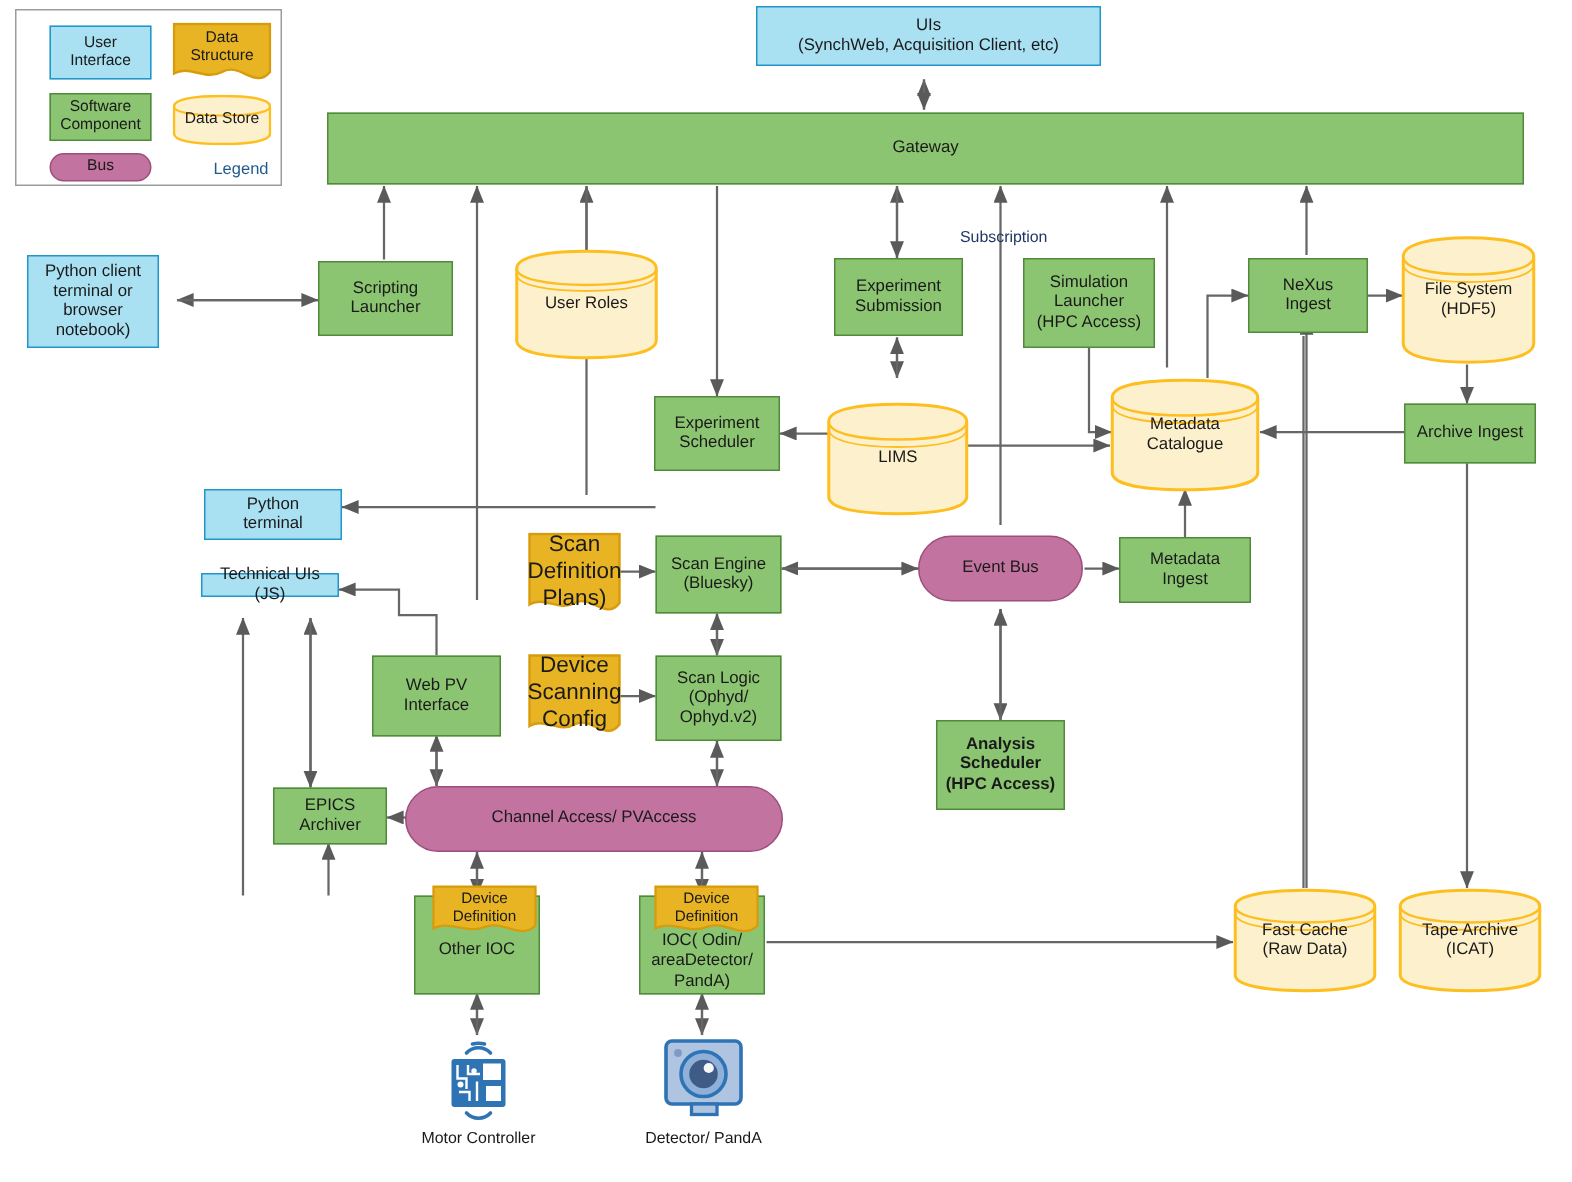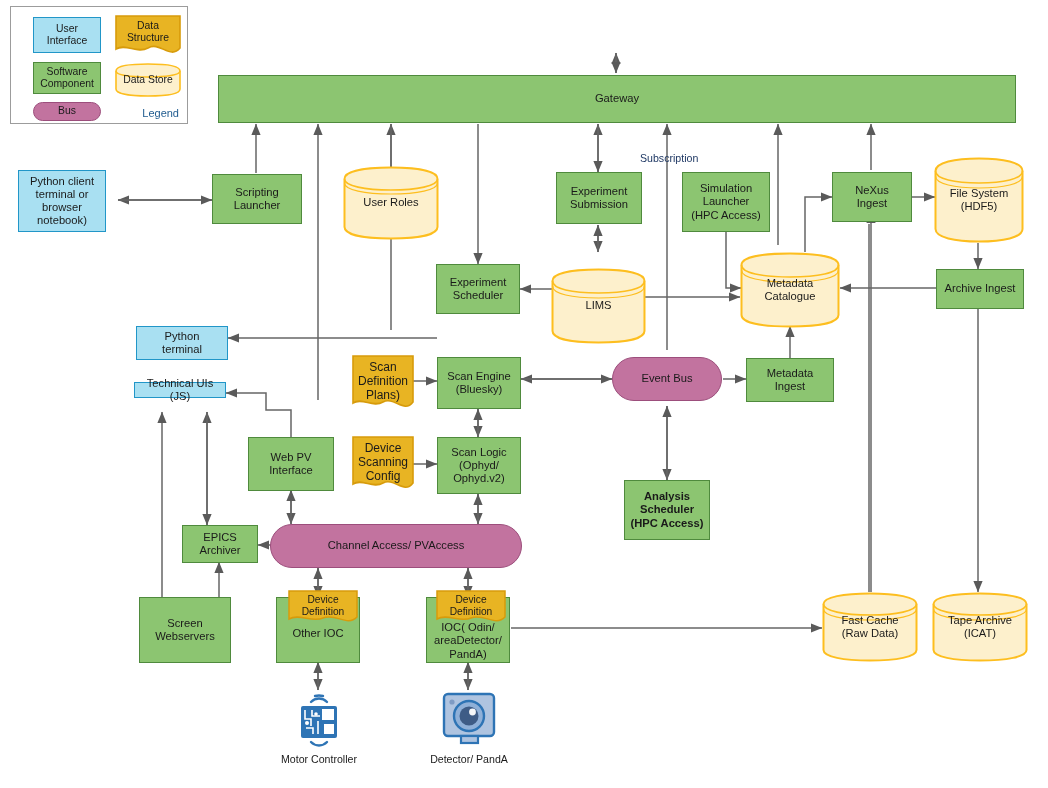--- a/index.html
+++ b/index.html
@@ -25,21 +25,21 @@
   
   .bus{background:#C2739F;border:1.6px solid #9C4E7C;border-radius:999px;
        font-size:11.2px;color:#1a1a1a;}
 
   
   .store{background:transparent;border:none;font-size:11.2px;}
   .store .cyl{position:absolute;left:0;top:0;width:100%;height:100%;}
   .store .lbl{position:relative;z-index:2;}
 
   
-  .ds{background:transparent;border:none;font-size:12px;}
+  .ds{background:transparent;border:none;font-size:15px;}
   .ds .wav{position:absolute;left:0;top:0;width:100%;height:100%;}
   .ds .lbl{position:relative;z-index:2;padding-bottom:8px;}
 
   
   #legend{position:absolute;left:10px;top:6px;width:176px;height:116px;
           background:#ffffff;border:1.8px solid #9c9c9c;z-index:5;}
   #legend .node{font-size:10.4px;}
   #legend .lgd-text{position:absolute;right:8px;bottom:4px;font-size:11px;
           color:#1f5b8f;}
 
@@ -190,20 +190,24 @@
       <span class="lbl">Data Store</span>
     </div>
 
     <div class="node bus" style="left:22px;top:95px;width:68px;height:19px;">
       <span class="lbl">Bus</span>
     </div>
 
     <span class="lgd-text">Legend</span>
   </div>
 
+  <div class="node ui" style="left:504px;top:4px;width:230px;height:40px;">
+    <span class="lbl">UIs
+(SynchWeb, Acquisition Client, etc)</span>
+  </div>
 
   <div class="node comp" style="left:218px;top:75px;width:798px;height:48px;">
     <span class="lbl">Gateway</span>
   </div>
 
   <div class="node ui" style="left:18px;top:170px;width:88px;height:62px;">
     <span class="lbl">Python client
 terminal or
 browser
 notebook)</span>
@@ -342,24 +346,20 @@
 
   <div class="node comp" style="left:182px;top:525px;width:76px;height:38px;">
     <span class="lbl">EPICS
 Archiver</span>
   </div>
 
   <div class="node bus" style="left:270px;top:524px;width:252px;height:44px;">
     <span class="lbl">Channel Access/  PVAccess</span>
   </div>
 
-  <div class="node comp" style="left:139px;top:597px;width:92px;height:66px;">
-    <span class="lbl">Screen
-Webservers</span>
-  </div>
 
   <div class="node comp" style="left:276px;top:597px;width:84px;height:66px;
               align-items:flex-end;padding-bottom:8px;">
     <span class="lbl" style="padding-bottom:14px;">Other IOC</span>
   </div>
   <div class="node ds" style="left:288px;top:590px;width:70px;height:36px;
               font-size:10.2px;z-index:4;">
     <svg class="wav" viewBox="0 0 70 36" preserveAspectRatio="none">
       <path d="M1,1 H69 V27 C59,37 48,23 35,28 C24,33 11,23 1,29 Z" fill="#E8B423" stroke="#D79B0B" stroke-width="1.5"></path>
     </svg>

